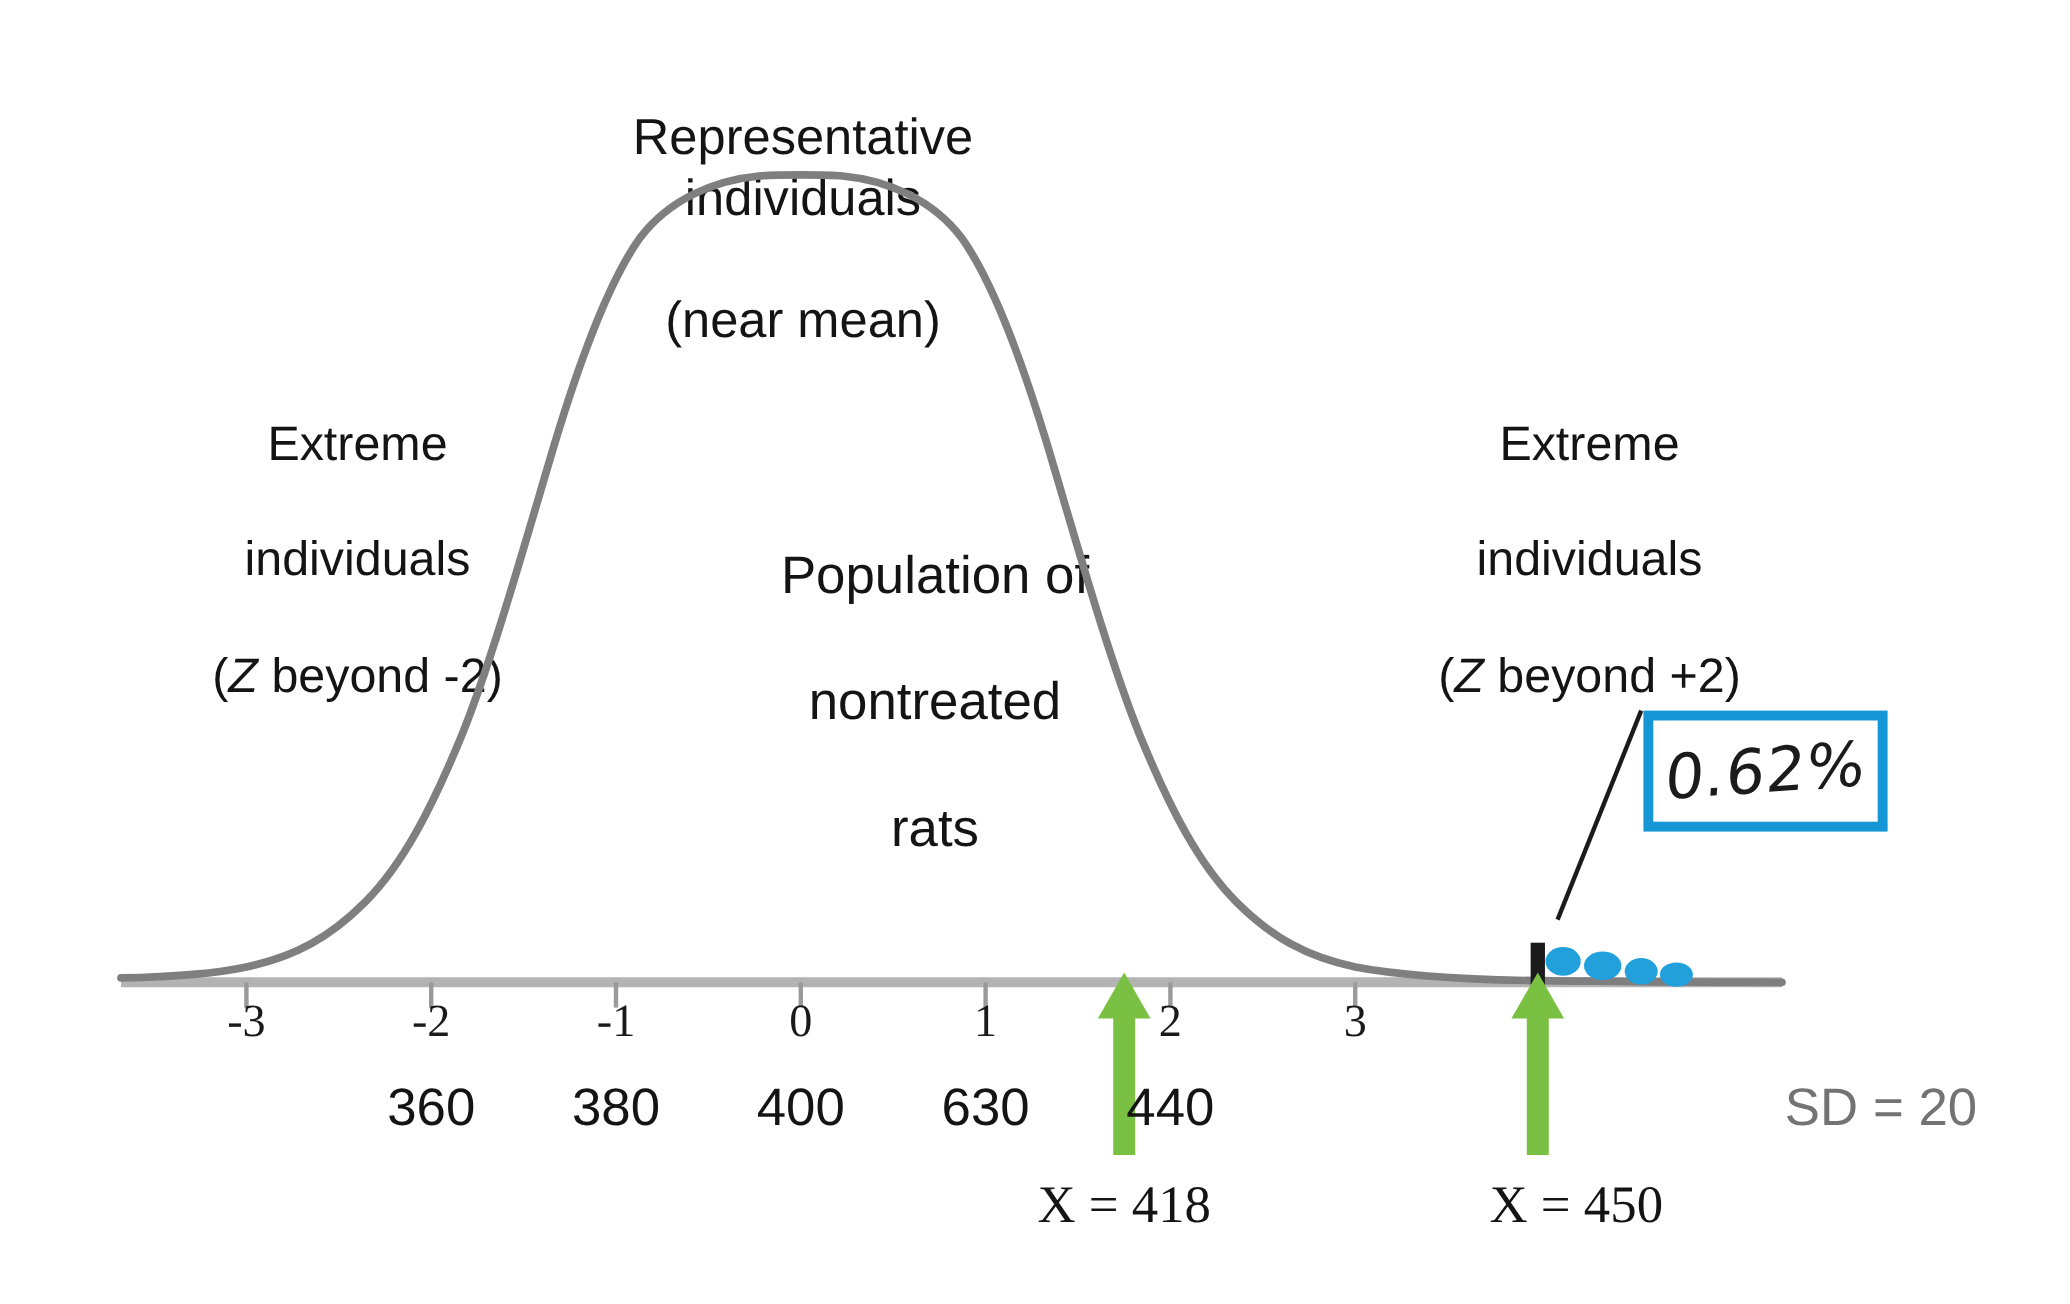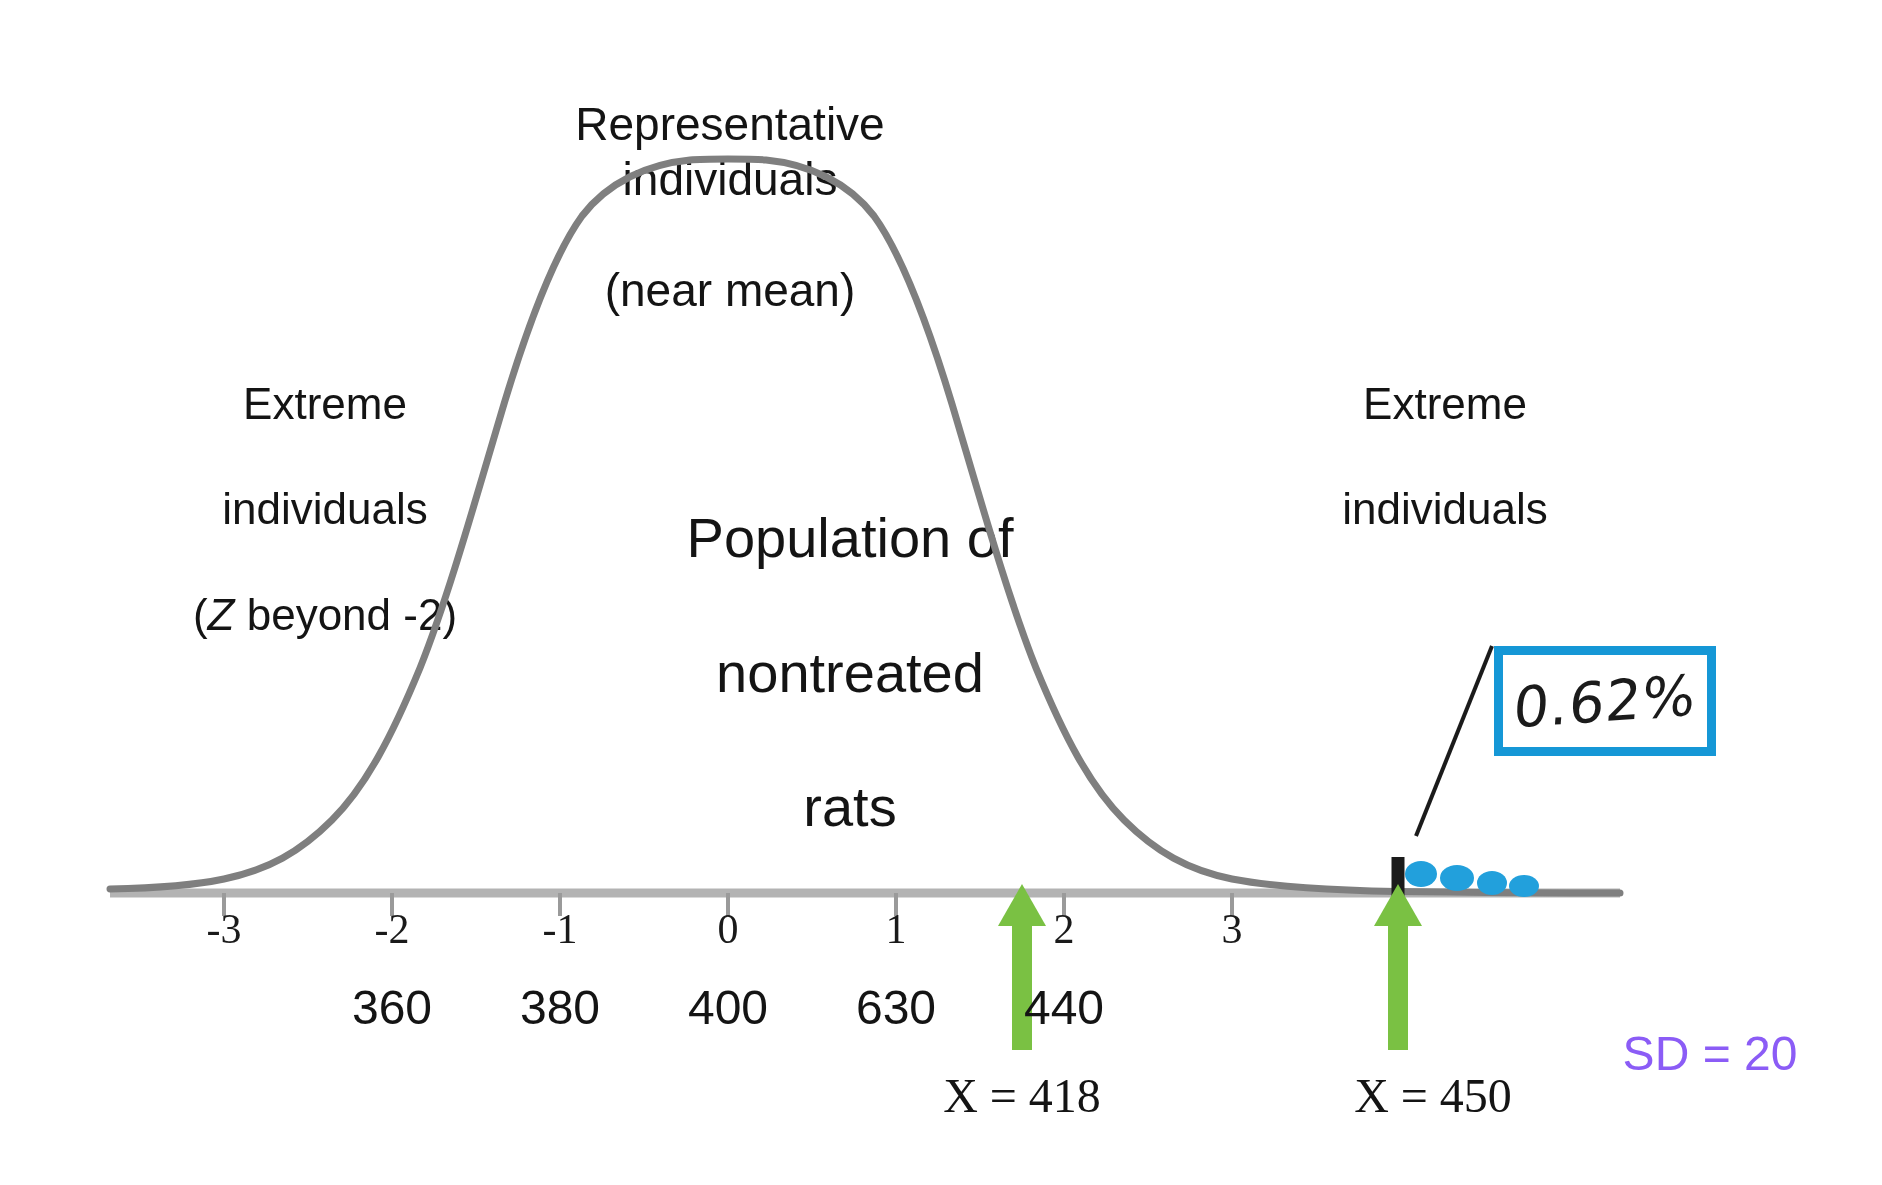--- a/index.html
+++ b/index.html
@@ -45,21 +45,21 @@
   #label-extreme-right {
     left: 1230px;
     top: 325px;
     width: 430px;
     font-size: 44px;
   }
   #label-population {
     left: 665px;
     top: 437px;
     width: 370px;
-    font-size: 56px;
+    font-size: 48px;
   }
 
   .ital { font-style: italic; }
 
   
   #curve-svg {
     position: absolute;
     left: 0;
     top: 0;
     width: 1882px;
@@ -90,22 +90,21 @@
     color: #141414;
   }
 
   #sd-label {
     position: absolute;
     left: 1580px;
     top: 980px;
     width: 260px;
     text-align: center;
     font-size: 48px;
-    color: #8b5cf6;
-    margin-top: 46px;
+    color: #737373;
   }
 
   
   .arrow-caption {
     position: absolute;
     top: 1068px;
     width: 320px;
     margin-left: -160px;
     text-align: center;
     font-size: 48px;
@@ -152,20 +151,21 @@
 
   <div class="label" id="label-extreme-left">
     <span class="lbl-line">Extreme</span>
     <span class="lbl-line">individuals</span>
     <span class="lbl-line"><span>(</span><span class="ital">Z</span><span> beyond -2)</span></span>
   </div>
 
   <div class="label" id="label-extreme-right">
     <span class="lbl-line">Extreme</span>
     <span class="lbl-line">individuals</span>
+    <span class="lbl-line"><span>(</span><span class="ital">Z</span><span> beyond +2)</span></span>
   </div>
 
   <div class="label" id="label-population">
     <span class="lbl-line">Population of</span>
     <span class="lbl-line">nontreated</span>
     <span class="lbl-line">rats</span>
   </div>
 
   <svg id="curve-svg" viewBox="0 0 1882 1185">
 

